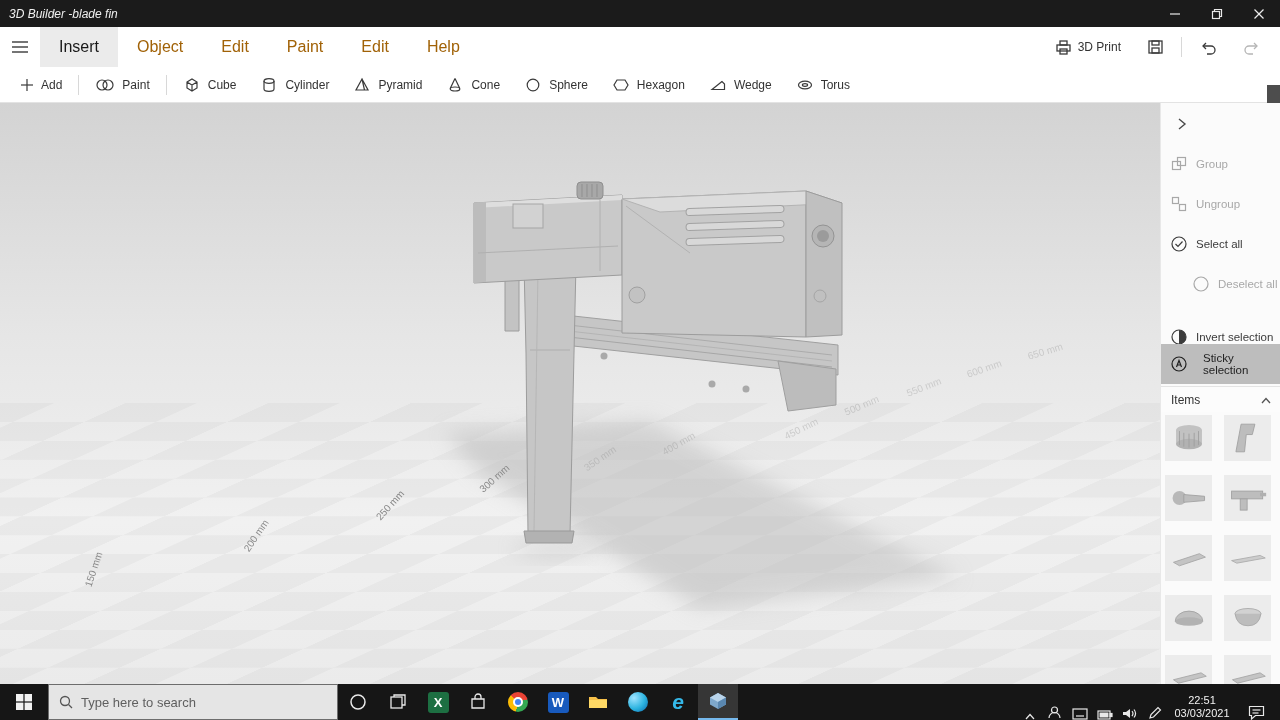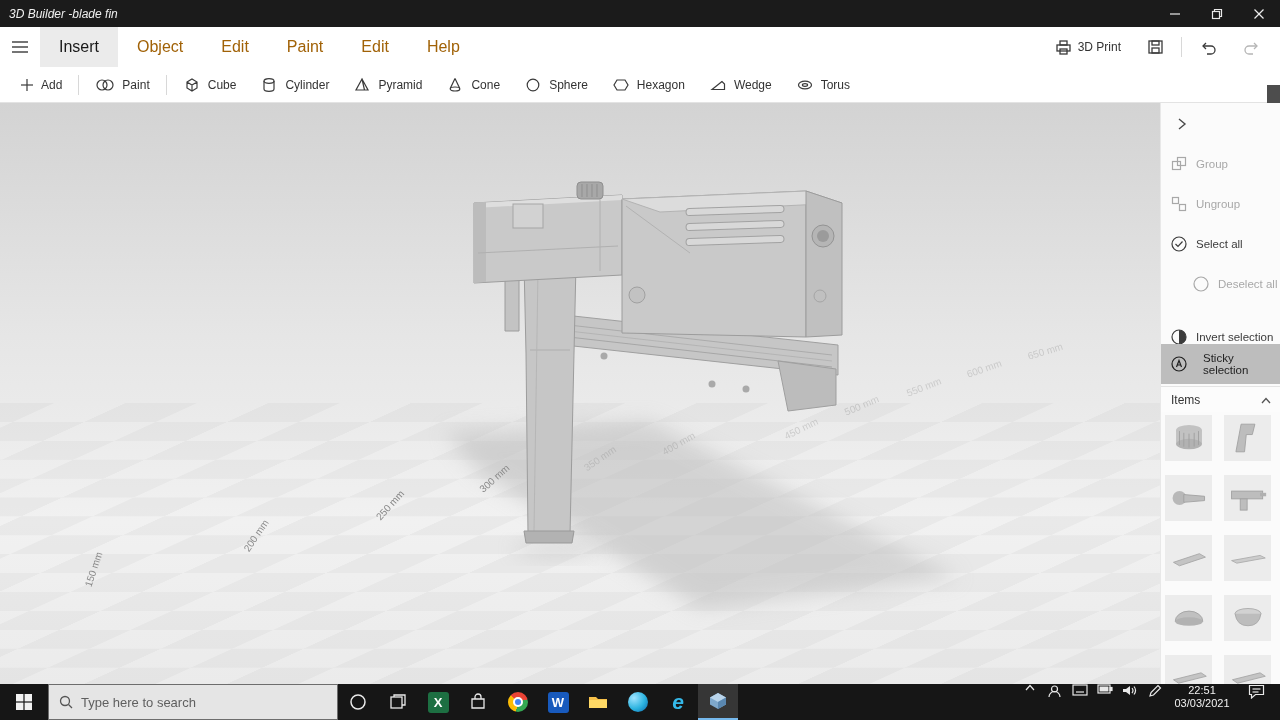--- a/index.html
+++ b/index.html
@@ -59,21 +59,21 @@
   .tb-search { width:290px; background:#e5e5e5; border:1px solid #6d6d6d; display:flex; align-items:center; padding-left:10px; gap:8px; }
   .tb-search input { border:none; outline:none; font-size:13px; color:#444; width:230px; font-family:"Liberation Sans", sans-serif; background:transparent; }
   .tb-search input::placeholder { color:#5f5f5f; }
   .tk-icon { width:40px; display:flex; align-items:center; justify-content:center; }
   .tk-icon.app-active { background:rgba(255,255,255,.14); border-bottom:2px solid #76b9ed; }
   .badge-sq { width:21px; height:21px; border-radius:3px; display:flex; align-items:center; justify-content:center; color:#fff; font-weight:bold; font-size:13px; }
   .chrome-ball { width:20px; height:20px; border-radius:50%; background:conic-gradient(from -45deg, #ea4335 0 33%, #34a853 0 66%, #fbbc05 0 100%); position:relative; }
   .chrome-ball span { position:absolute; top:5px; left:5px; width:10px; height:10px; border-radius:50%; background:#4285f4; border:2px solid #fff; }
   .edge-ball { width:20px; height:20px; border-radius:50%; background:radial-gradient(circle at 30% 30%, #9fe3ff, #2bb3e0 55%, #0b62a8); }
   .ie-e { color:#35b9e9; font-size:21px; font-weight:bold; font-style:italic; line-height:20px; }
-  .tray { margin-left:auto; display:flex; align-items:flex-start; }
+  .tray { margin-left:auto; display:flex; align-items:flex-end; }
   .tray-icon { width:25px; display:flex; align-items:center; justify-content:center; }
   .tray-icon svg { stroke:#e8e8e8; fill:none; stroke-width:1.2; }
   .clock { width:70px; display:flex; flex-direction:column; align-items:center; justify-content:center; color:#f2f2f2; font-size:11px; line-height:13px; }
   .show-desktop { width:5px; border-left:1px solid #4c4c4c; }
 </style>
 </head>
 <body>
 
 <div id="app">
 

